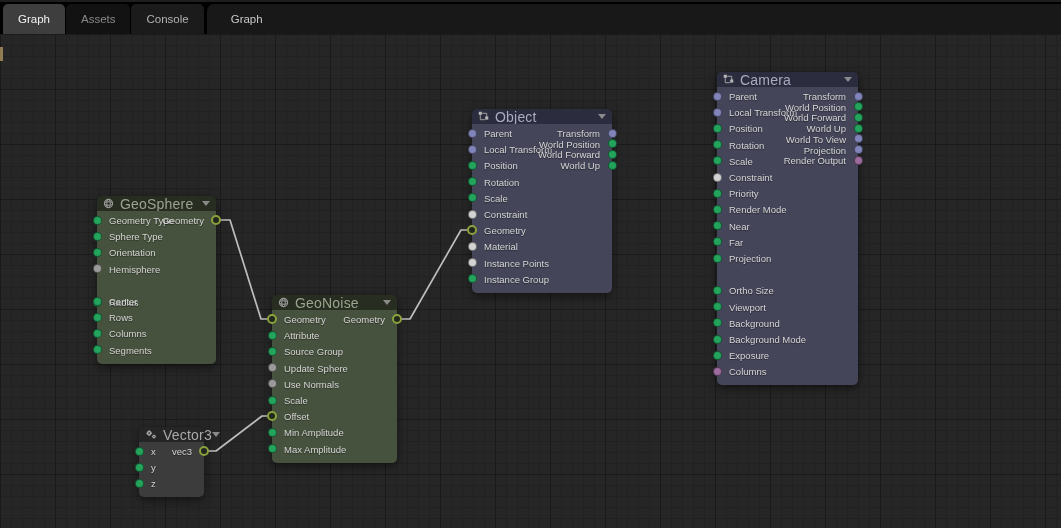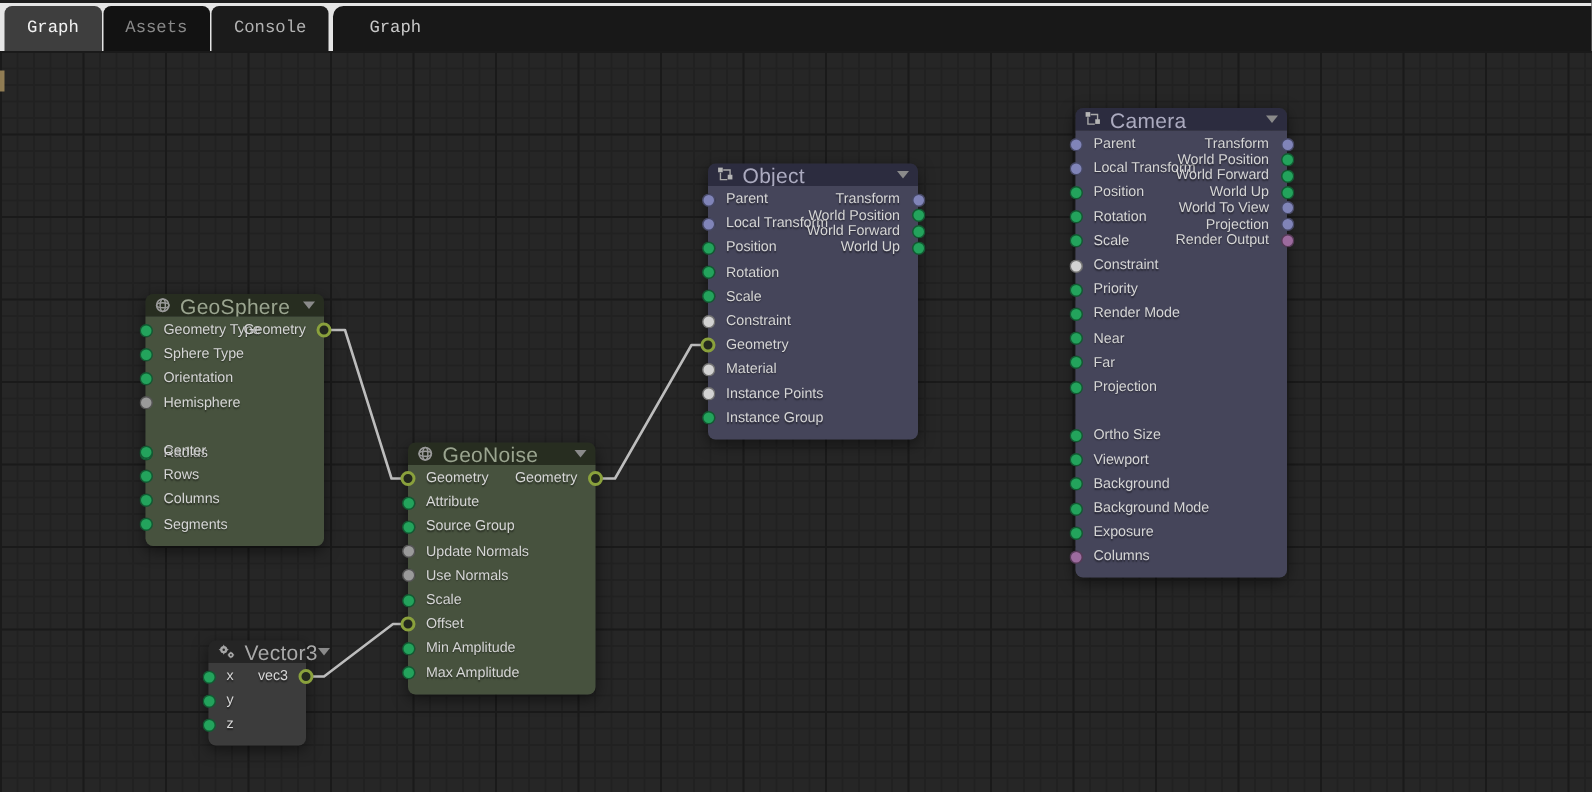--- a/index.html
+++ b/index.html
@@ -1,20 +1,20 @@
 <!DOCTYPE html>
 <html><head>
 <meta charset="utf-8">
 <style>
   html,body{margin:0;padding:0;width:1061px;height:528px;overflow:hidden;
     background:#262626;font-family:"Liberation Sans",sans-serif;
     -webkit-font-smoothing:antialiased;}
   
   .tabbar{position:absolute;left:0;top:0;width:1061px;height:34px;
-    background:#e5e5e5;display:flex;align-items:flex-end;border-top:2px solid #1e1e1e;box-sizing:border-box;font-family:Liberation Mono, monospace;}
+    background:#000000;display:flex;align-items:flex-end;border-top:2px solid #1e1e1e;box-sizing:border-box;}
   .tab{height:30px;line-height:30px;padding:0 15px;font-size:11.5px;color:#8c8c8c;
     border-radius:5px 5px 0 0;margin-left:1px;cursor:default;white-space:nowrap;}
   .tab.active{background:#3e3e3e;color:#f2f2f2;margin-left:3px;}
   .tab.assets{background:#121212;color:#888;}
   .tab.console{background:#1b1b1b;color:#b2b2b2;}
   .panel-tab{flex:1;height:30px;line-height:30px;background:#181818;
     border-radius:7px 0 0 0;margin-left:3px;padding-left:24px;font-size:11.5px;color:#c8c8c8;}
   
   .graph{position:absolute;left:0;top:34px;width:1061px;height:494px;
     background-color:#262626;
@@ -150,21 +150,21 @@
         <div class="row" style="top: 32.2px;">
           <span class="dot in" style="background: rgb(35, 163, 92);"></span>
           <span class="plabel in">Attribute</span>
         </div>
         <div class="row" style="top: 48.4px;">
           <span class="dot in" style="background: rgb(35, 163, 92);"></span>
           <span class="plabel in">Source Group</span>
         </div>
         <div class="row" style="top: 64.6px;">
           <span class="dot in" style="background: rgb(154, 154, 154);"></span>
-          <span class="plabel in">Update Normals</span>
+          <span class="plabel in">Update Sphere</span>
         </div>
         <div class="row" style="top: 80.8px;">
           <span class="dot in" style="background: rgb(154, 154, 154);"></span>
           <span class="plabel in">Use Normals</span>
         </div>
         <div class="row" style="top: 97px;">
           <span class="dot in" style="background: rgb(35, 163, 92);"></span>
           <span class="plabel in">Scale</span>
         </div>
         <div class="row" style="top: 113.2px;">

